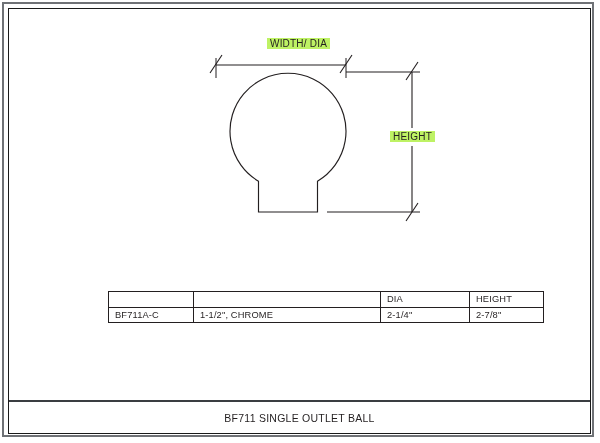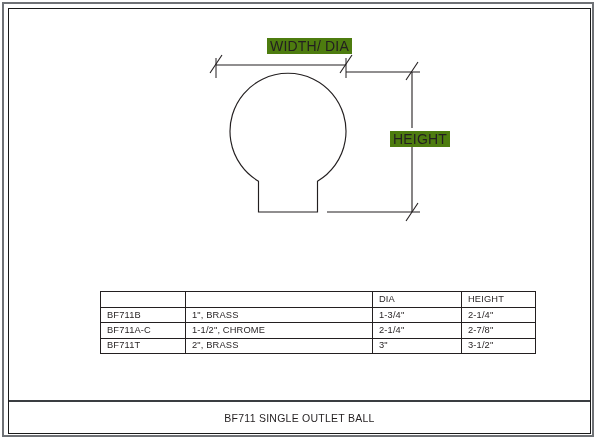--- a/index.html
+++ b/index.html
@@ -78,40 +78,40 @@
     fill: none;
   }
   .part {
     stroke: #231f20;
     stroke-width: 1.15;
     fill: none;
     stroke-linejoin: miter;
   }
   .dimlabel {
     position: absolute;
-    font-size: 14px;
+    font-size: 10px;
     color: #231f20;
     letter-spacing: 0.2px;
     white-space: nowrap;
-    background: #4d7c0f;
+    background: #bef264;
     padding: 0 3px;
   }
   #label-width {
     left: 267px;
     top: 38px;
   }
   #label-height {
     left: 390px;
     top: 131px;
   }
 
   
   #spec-table {
     position: absolute;
-    left: 100px;
+    left: 108px;
     top: 291px;
     border-collapse: collapse;
     table-layout: fixed;
     border-radius: 7px;
   }
   #spec-table td {
     border: 1px solid #231f20;
     height: 14.4px;
     font-size: 9.3px;
     color: #231f20;
@@ -172,36 +172,24 @@
   <table id="spec-table">
     <tbody>
       <tr class="hdr">
         <td class="c-model"></td>
         <td class="c-desc"></td>
         <td class="c-dia">DIA</td>
         <td class="c-h">HEIGHT</td>
       </tr>
 
       <tr>
-        <td class="c-model">BF711B</td>
-        <td class="c-desc">1", BRASS</td>
-        <td class="c-dia">1-3/4"</td>
-        <td class="c-h">2-1/4"</td>
-      </tr>
-      <tr>
         <td class="c-model">BF711A-C</td>
         <td class="c-desc">1-1/2", CHROME</td>
         <td class="c-dia">2-1/4"</td>
         <td class="c-h">2-7/8"</td>
-      </tr>
-      <tr>
-        <td class="c-model">BF711T</td>
-        <td class="c-desc">2", BRASS</td>
-        <td class="c-dia">3"</td>
-        <td class="c-h">3-1/2"</td>
       </tr>
     </tbody>
   </table>
 
   <div class="title-rule"></div>
   <div class="title-text">BF711 SINGLE OUTLET BALL</div>
 
 </div>
 
 </body></html>

